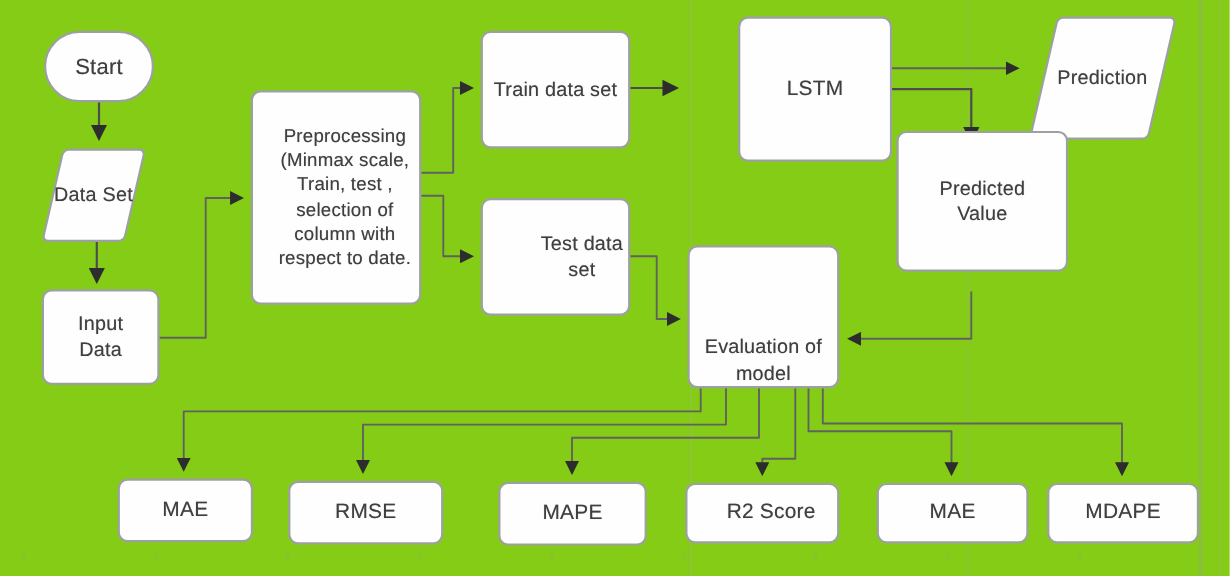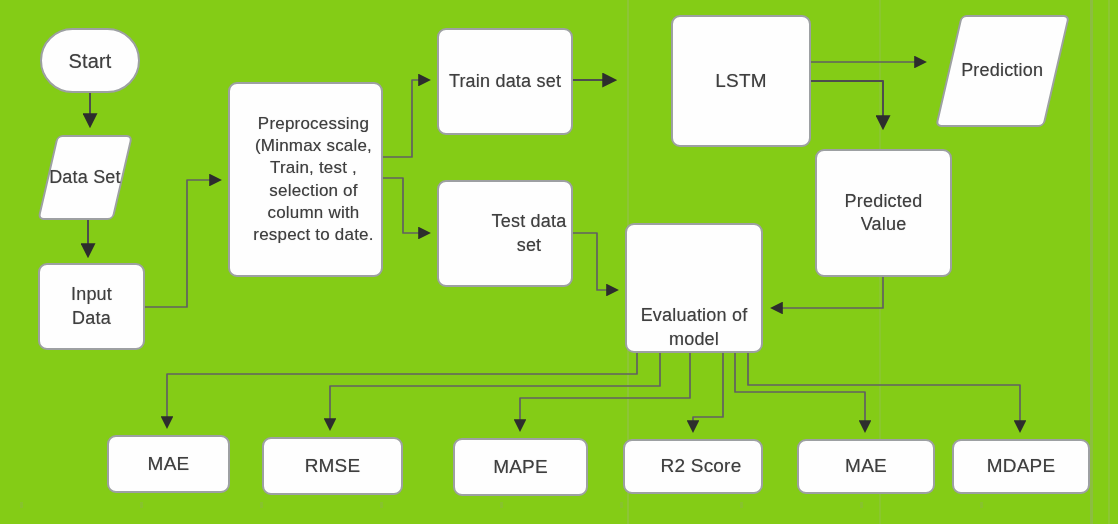--- a/index.html
+++ b/index.html
@@ -91,21 +91,21 @@
   </div>
 
   <div class="node" style="left:623px;top:15px;width:140px;height:132px;margin-left:48px;">
     <span class="lbl fs19">LSTM</span>
   </div>
 
   <div class="node para" style="left:961px;top:15px;width:109px;height:112px;">
     <span class="lbl fs18">Prediction</span>
   </div>
 
-  <div class="node" style="left:815px;top:149px;width:137px;height:128px;">
+  <div class="node" style="left:815px;top:119px;width:156px;height:128px;">
     <span class="lbl fs18" style="width:95px;">Predicted Value</span>
   </div>
 
   <div class="node" style="left:625px;top:223px;width:138px;height:130px;align-items:flex-end;">
     <span class="lbl fs18" style="width:114px;">Evaluation of model</span>
   </div>
 
   <div class="node" style="left:107px;top:435px;width:123px;height:58px;">
     <span class="lbl fs19">MAE</span>
   </div>

